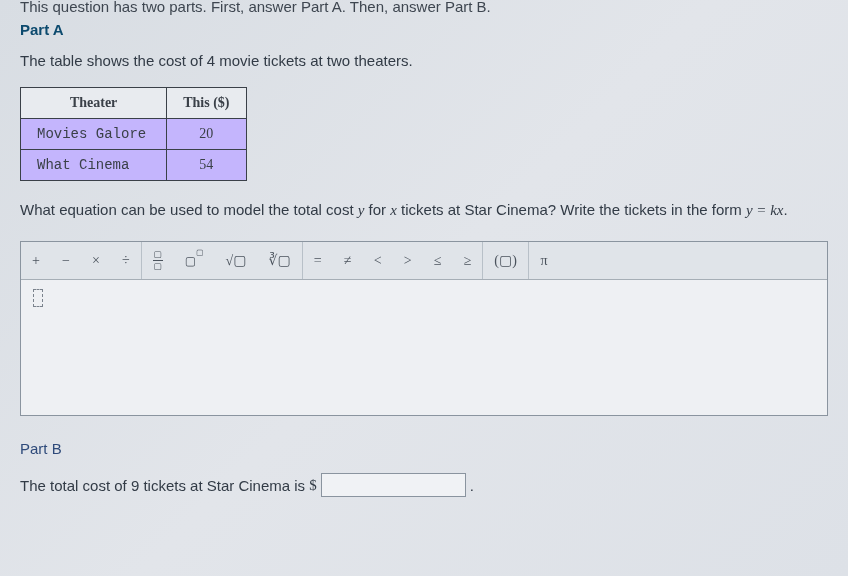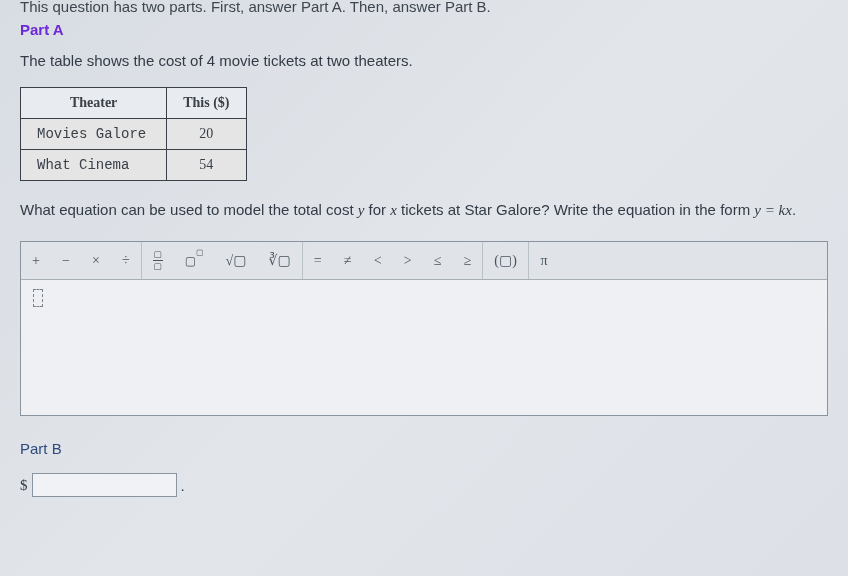--- a/index.html
+++ b/index.html
@@ -7,25 +7,25 @@
       width: 848px;
       height: 576px;
       background: linear-gradient(135deg, #d8dde3 0%, #e2e5ea 50%, #dde1e7 100%);
       font-family: Arial, sans-serif;
       color: #3a4048;
       padding: 0 20px;
       overflow: hidden;
       position: relative;
     }
     .intro { font-size: 15px; color: #3e4650; margin-top: -2px; }
-    .part-label { font-size: 15px; font-weight: bold; color: #6d28d9; margin: 6px 0 10px 0; }
+    .part-label { font-size: 15px; font-weight: bold; color: #0c4a6e; margin: 6px 0 10px 0; }
     .description { font-size: 15px; color: #323b46; margin: 14px 0 18px 0; }
     table.theater {
       border-collapse: collapse;
-      background: #e5e5e5;
+      background: #c4b5fd;
       margin-bottom: 20px;
     }
     table.theater th, table.theater td {
       border: 1px solid #3a4048;
       padding: 7px 16px;
       font-size: 14px;
       text-align: center;
       font-family: Georgia, 'Times New Roman', serif;
     }
     table.theater th { font-weight: bold; background: #e8ebef; }
@@ -103,21 +103,21 @@
     <td>20</td>
   </tr>
   <tr>
     <td class="name">What Cinema</td>
     <td>54</td>
   </tr>
 </tbody>
   </table>
 
 <div class="question">
-  <span>What equation can be used to model the total cost </span><span class="math-i">y</span><span> for </span><span class="math-i">x</span><span> tickets at Star Galore? Write the equation in the form </span><span class="math-i">y  = kx</span><span>.</span>
+  <span>What equation can be used to model the total cost </span><span class="math-i">y</span><span> for </span><span class="math-i">x</span><span> tickets at Star Cinema? Write the tickets in the form </span><span class="math-i">y  = kx</span><span>.</span>
 </div>
 
 <div class="editor">
   <div class="toolbar">
     <div class="tool">+</div>
     <div class="tool">−</div>
     <div class="tool">×</div>
     <div class="tool tool-sep">÷</div>
     <div class="tool">
       <span class="frac-icon">
@@ -140,16 +140,17 @@
     <div class="tool tool-sep">(▢)</div>
     <div class="tool">π</div>
   </div>
   <div class="editor-body">
     <span class="cursor-box"></span>
   </div>
 </div>
 
 <div class="part-b-label">Part B</div>
 <div class="part-b-line">
+  <span>The total cost of 9 tickets at Star Cinema is </span>
   <span class="dollar">$</span>
   <input class="answer-input" type="text" value="" style="">
   <span>.</span>
 </div>
 
 </body></html>

